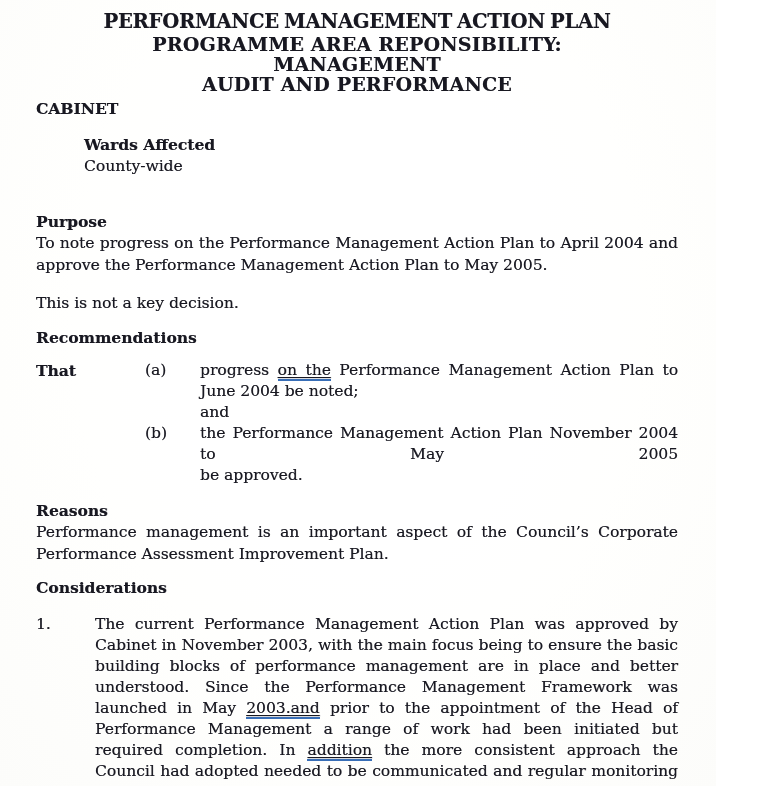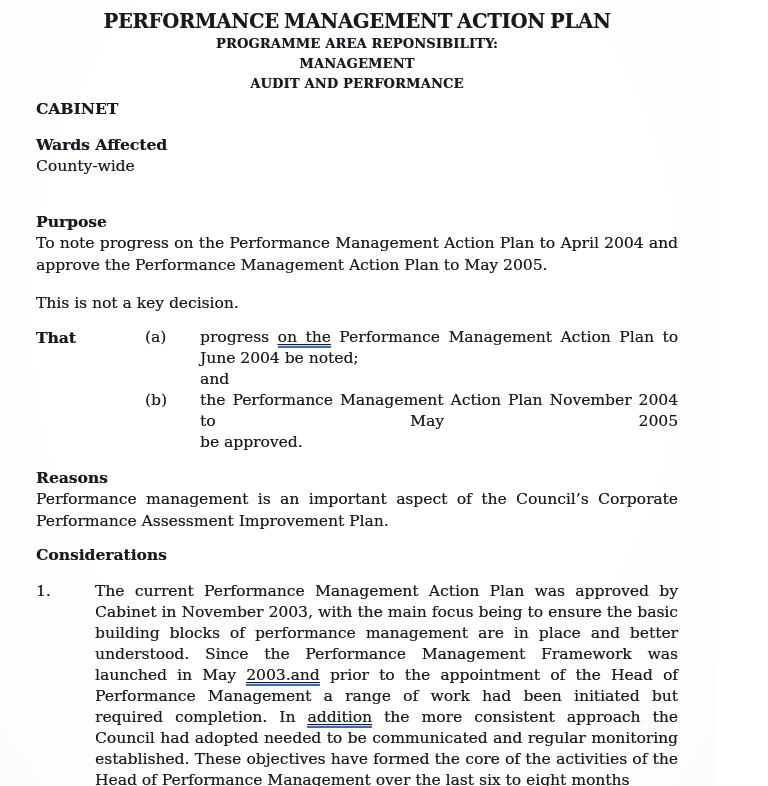--- a/index.html
+++ b/index.html
@@ -22,25 +22,25 @@
     filter: blur(0.28px) contrast(1.04);
   }
   .heading { font-weight: bold; }
 
   .title-block { text-align: center; }
   .doc-title {
     font-size: 19.5px; line-height: 24px; font-weight: bold;
     letter-spacing: -0.2px; word-spacing: -1.5px;
     margin-top: 2px;
   }
-  .subtitle { font-size: 13px; line-height: 20px; font-weight: bold; letter-spacing: 0.2px; }
+  .subtitle { font-size: 19px; line-height: 20px; font-weight: bold; letter-spacing: 0.2px; }
 
   .committee { margin-top: 4px; }
 
-  .sec-wards   { margin-top: 15px; }
+  .sec-wards   { margin-top: 15px; margin-left: 48px; }
   .body-text   { line-height: 22px; }
   .sec-purpose { margin-top: 34px; }
   .sec-purpose .body-text { text-align: justify; }
   .sec-key     { margin-top: 12px; }
   .sec-key .body-text { margin-top: 16px; }
   .sec-rec     { margin-top: 13px; }
   .rec-grid {
     margin-top: 12px;
     display: grid;
     grid-template-columns: 109px 55px 1fr;
@@ -86,20 +86,21 @@
   <div class="sec-purpose">
     <div class="heading">Purpose</div>
     <div class="body-text">To note progress on the Performance Management Action Plan to April 2004 and approve the Performance Management Action Plan to May 2005.</div>
   </div>
 
   <div class="sec-key">
     <div class="body-text">This is not a key decision.</div>
   </div>
 
   <div class="sec-rec">
+    <div class="heading">Recommendations</div>
     <div class="rec-grid">
 
       <div class="heading">That</div>
       <div>(a)</div>
       <div class="rec-item-text">
         <div class="j"><span>progress </span><span class="gram">on the</span><span> Performance Management Action Plan to</span></div>
         <div>June 2004 be noted;</div>
         <div>and</div>
       </div>
 

